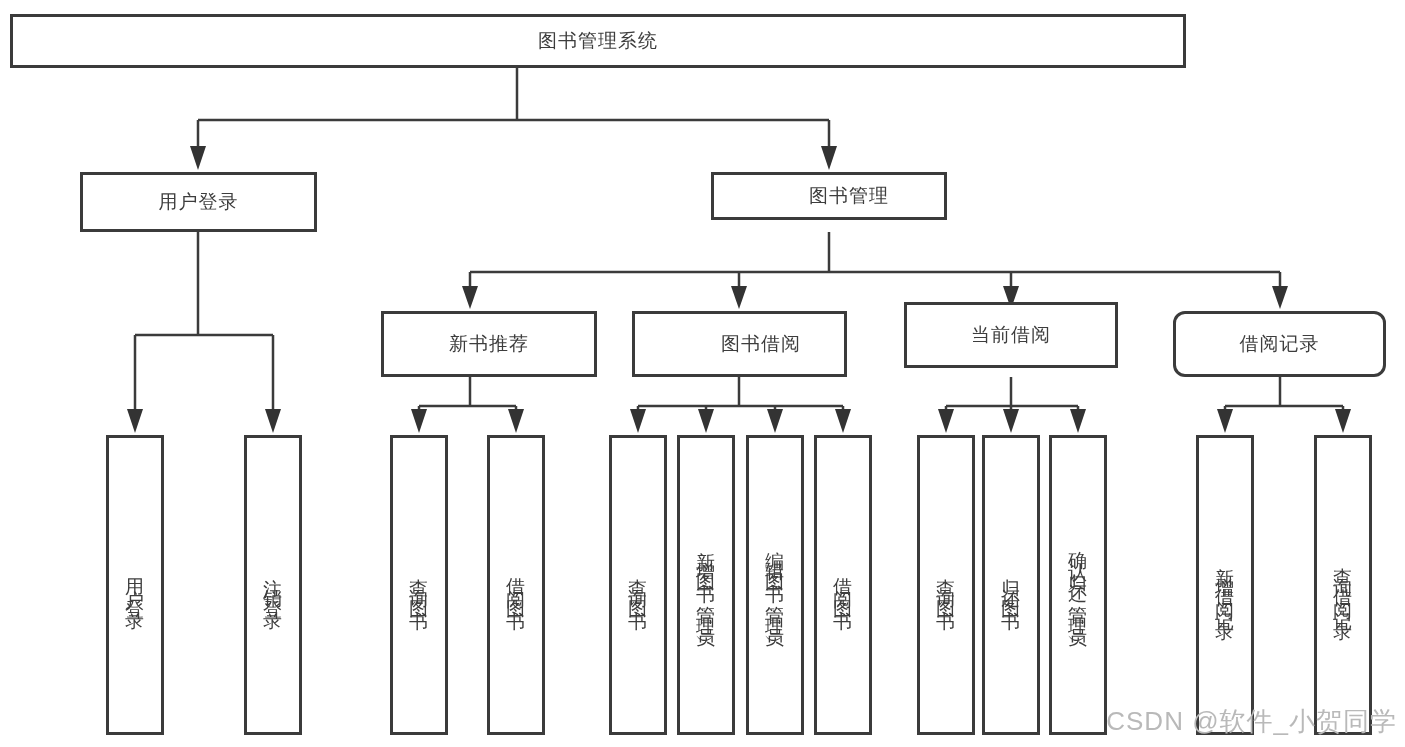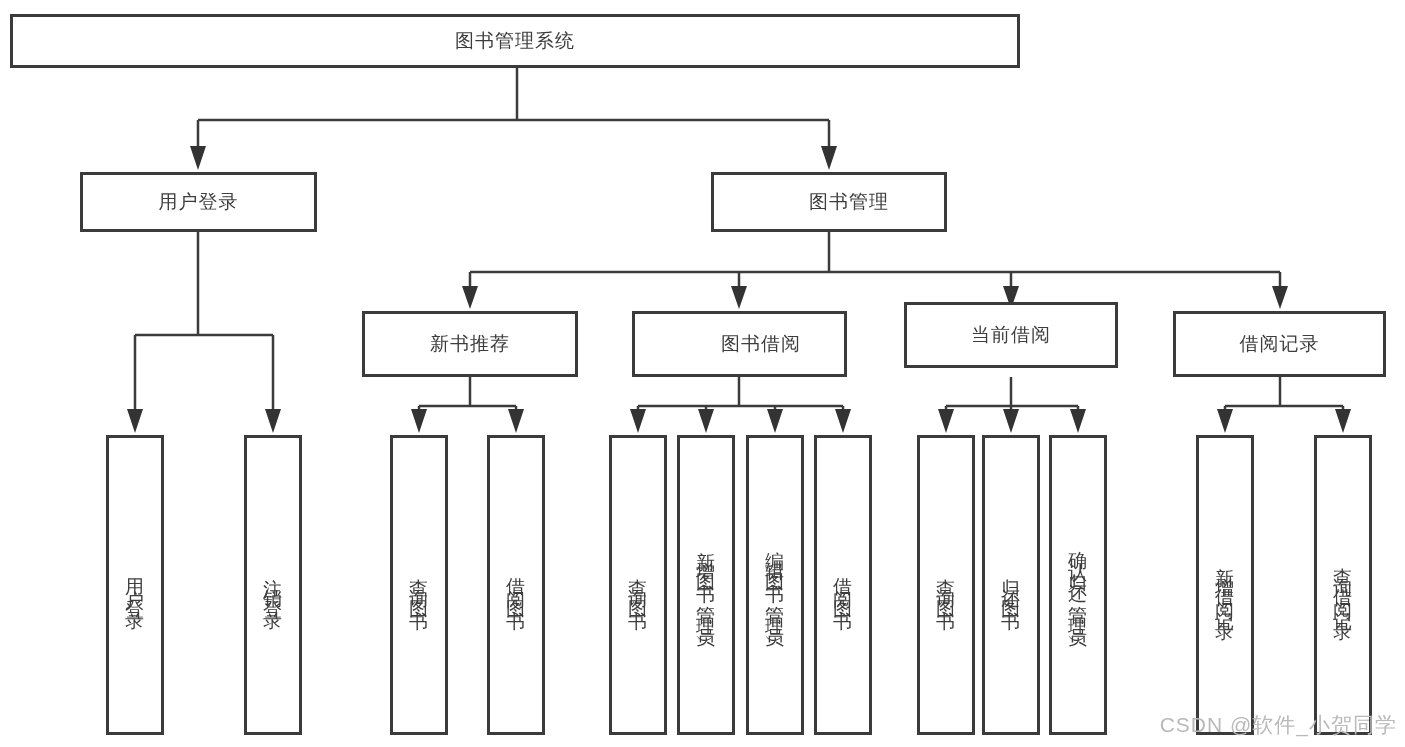--- a/index.html
+++ b/index.html
@@ -18,21 +18,21 @@
   }
   .leafbox .vtext{
     writing-mode:vertical-rl;text-orientation:mixed;
     letter-spacing:11px;line-height:1;color:#3d3d3d;
   }
   #connectors{position:absolute;left:0;top:0;z-index:1;}
   #connectors line{stroke:#3b3b3b;stroke-width:2.5;}
   #connectors polygon{fill:#333333;}
   #watermark{
     position:absolute;right:8px;bottom:8px;z-index:5;
-    font-size:21px;color:#b9b9b9;letter-spacing:1px;
+    font-size:26px;color:#b9b9b9;letter-spacing:1px;
   }
 </style>
 </head>
 <body>
 
 <div id="stage">
 
   <svg id="connectors" width="1405" height="747" viewBox="0 0 1405 747">
 
     <line x1="517" y1="68" x2="517" y2="120"></line>
@@ -89,41 +89,41 @@
       <polygon points="1070,409 1086,409 1078,433"></polygon>
 
     <line x1="1280" y1="377" x2="1280" y2="406"></line>
     <line x1="1225" y1="406" x2="1343" y2="406"></line>
     <line x1="1225" y1="406" x2="1225" y2="412"></line>
       <polygon points="1217,409 1233,409 1225,433"></polygon>
     <line x1="1343" y1="406" x2="1343" y2="412"></line>
       <polygon points="1335,409 1351,409 1343,433"></polygon>
   </svg>
 
-  <div class="box" style="left:10px;top:14px;width:1010px;height:54px;">
+  <div class="box" style="left:10px;top:14px;width:1176px;height:54px;">
     <span>图书管理系统</span>
   </div>
 
   <div class="box" style="left:80px;top:172px;width:237px;height:60px;">
     <span>用户登录</span>
   </div>
-  <div class="box" style="left:711px;top:172px;width:236px;height:60px;padding-left:40px;">
+  <div class="box" style="left:711px;top:172px;width:236px;height:48px;padding-left:40px;">
     <span>图书管理</span>
   </div>
 
-  <div class="box" style="left:362px;top:311px;width:216px;height:66px;">
+  <div class="box" style="left:381px;top:311px;width:216px;height:66px;">
     <span>新书推荐</span>
   </div>
   <div class="box" style="left:632px;top:311px;width:215px;height:66px;padding-left:43px;">
     <span>图书借阅</span>
   </div>
   <div class="box" style="left:904px;top:302px;width:214px;height:66px;">
     <span>当前借阅</span>
   </div>
-  <div class="box" style="left:1173px;top:311px;width:213px;height:66px;">
+  <div class="box" style="left:1173px;top:311px;width:213px;height:66px;border-radius:12px;">
     <span>借阅记录</span>
   </div>
 
   <div class="box leafbox" style="left:106px;top:435px;width:58px;height:300px;">
     <span class="vtext">用户登录</span>
   </div>
   <div class="box leafbox" style="left:244px;top:435px;width:58px;height:300px;">
     <span class="vtext">注销登录</span>
   </div>
   <div class="box leafbox" style="left:390px;top:435px;width:58px;height:300px;">

